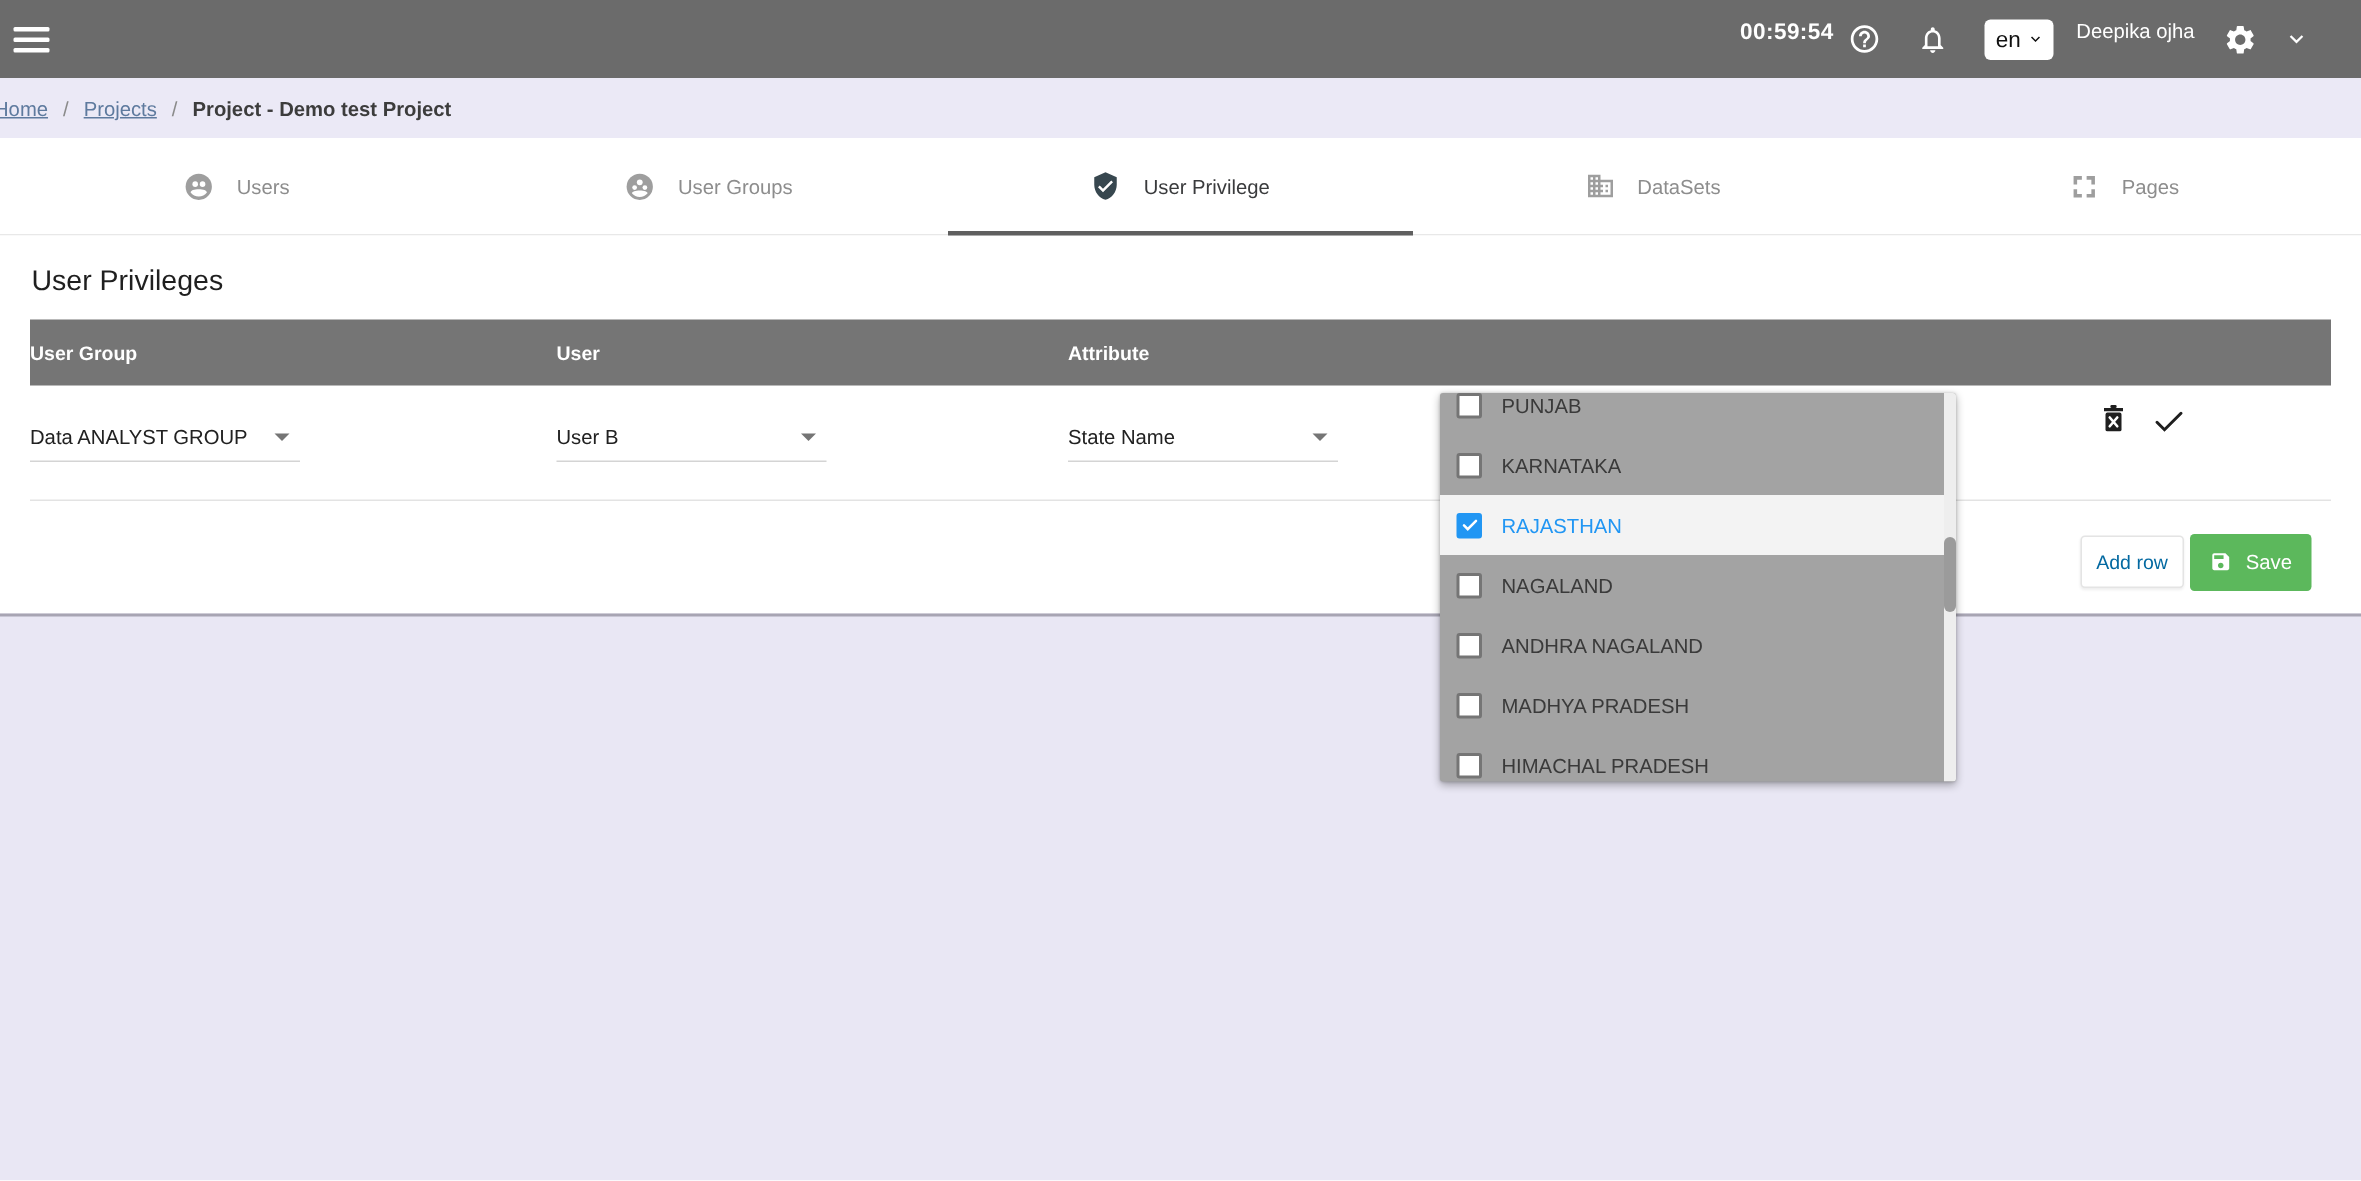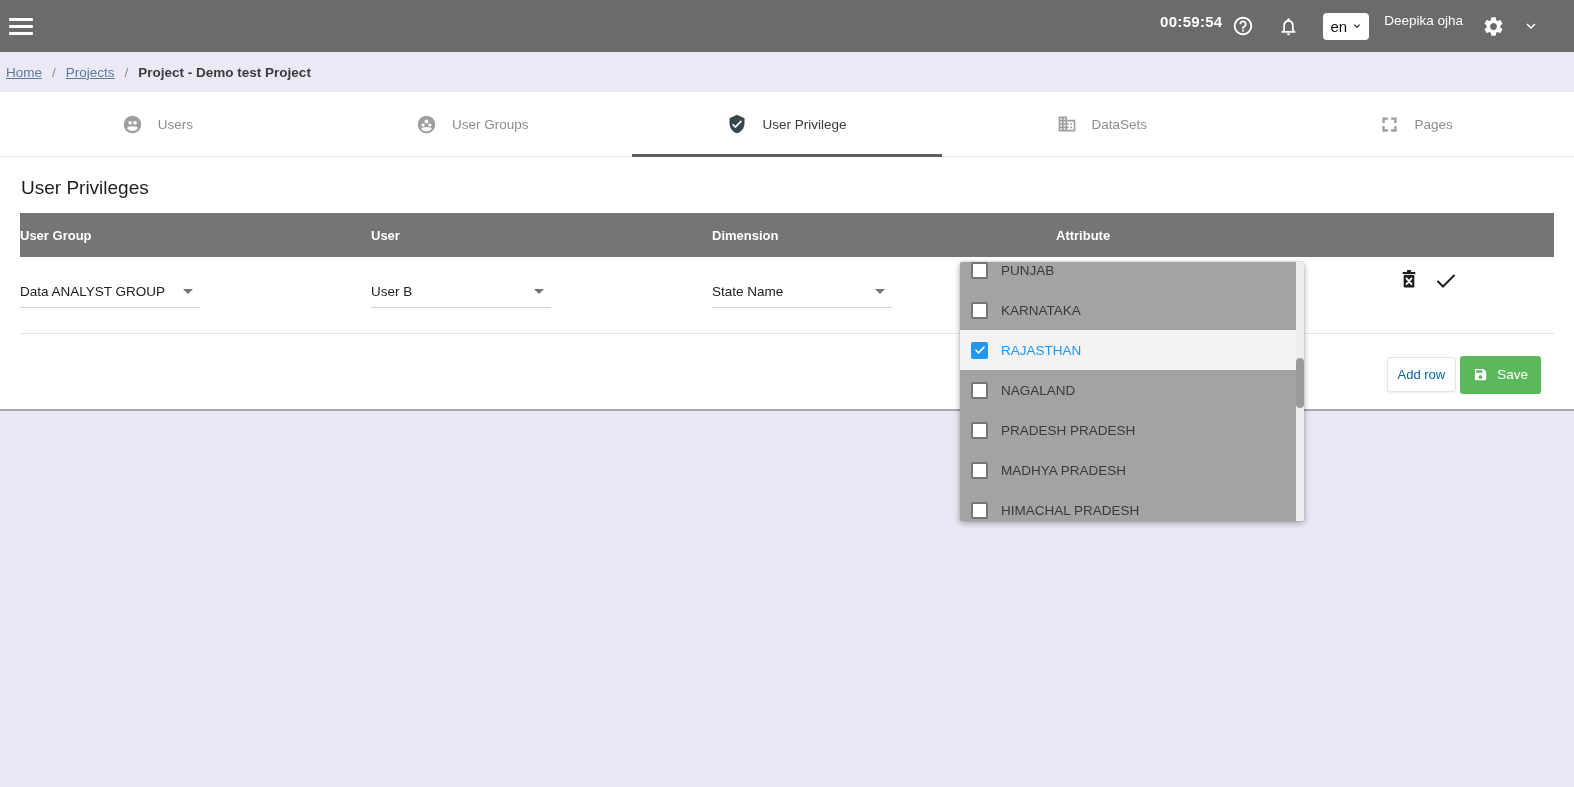--- a/index.html
+++ b/index.html
@@ -18,21 +18,21 @@
   .tb-icon { display:flex; align-items:center; justify-content:center; cursor:pointer; }
   .tb-icon svg { display:block; }
   .help-i { margin-right:24px; }
   .bell-i { margin-right:24px; }
   .lang-box { background:#fff; border-radius:4px; height:27px; padding:0 6px 0 8px;
     display:flex; align-items:center; gap:4px; font-size:15px; color:#111; cursor:pointer; margin-right:15px; }
   .username { color:#fff; font-size:13.5px; margin-right:19px; }
   .gear-i { margin-right:17px; }
 
   
-  .breadcrumb { height:40px; background:#ebe9f6; display:flex; align-items:center; font-size:13.5px;padding-left:10px; }
+  .breadcrumb { height:40px; background:#ebe9f6; display:flex; align-items:center; font-size:13.5px; }
   .breadcrumb a { color:#5e7a9e; text-decoration:underline; cursor:pointer; }
   .bc-home { margin-left:-4px; }
   .bc-sep { color:#8a8a8a; margin:0 10px; }
   .bc-current { color:#3c3c3c; font-weight:700; }
 
   
   .tabbar { height:65px; display:flex; border-bottom:1px solid #e8e8e8; background:#fff; }
   .tab { flex:1 1 0; display:flex; align-items:center; justify-content:center; gap:15px;
          font-size:13.5px; color:#8d8d8d; cursor:pointer; position:relative; }
   .tab svg { display:block; }
@@ -178,21 +178,20 @@
     <span>Pages</span>
   </div>
 </div>
 
 <main class="content">
   <h1 class="page-title">User Privileges</h1>
 
   <div class="grid-header">
     <div class="col-1">User Group</div>
     <div class="col-2">User</div>
-    <div class="col-3">Dimension</div>
     <div class="col-4">Attribute</div>
     <div class="col-5"></div>
   </div>
 
   <div class="grid-row">
     <div class="cell col-1">
       <div class="mselect">
         <span>Data ANALYST GROUP</span>
         <span class="dd-arrow"></span>
       </div>
@@ -269,21 +268,21 @@
     <span class="dd-check">
       
     </span>
     <span class="dd-label">NAGALAND</span>
   </div>
 
   <div class="dd-item">
     <span class="dd-check">
       
     </span>
-    <span class="dd-label">PRADESH PRADESH</span>
+    <span class="dd-label">ANDHRA NAGALAND</span>
   </div>
 
   <div class="dd-item">
     <span class="dd-check">
       
     </span>
     <span class="dd-label">MADHYA PRADESH</span>
   </div>
 
   <div class="dd-item">

